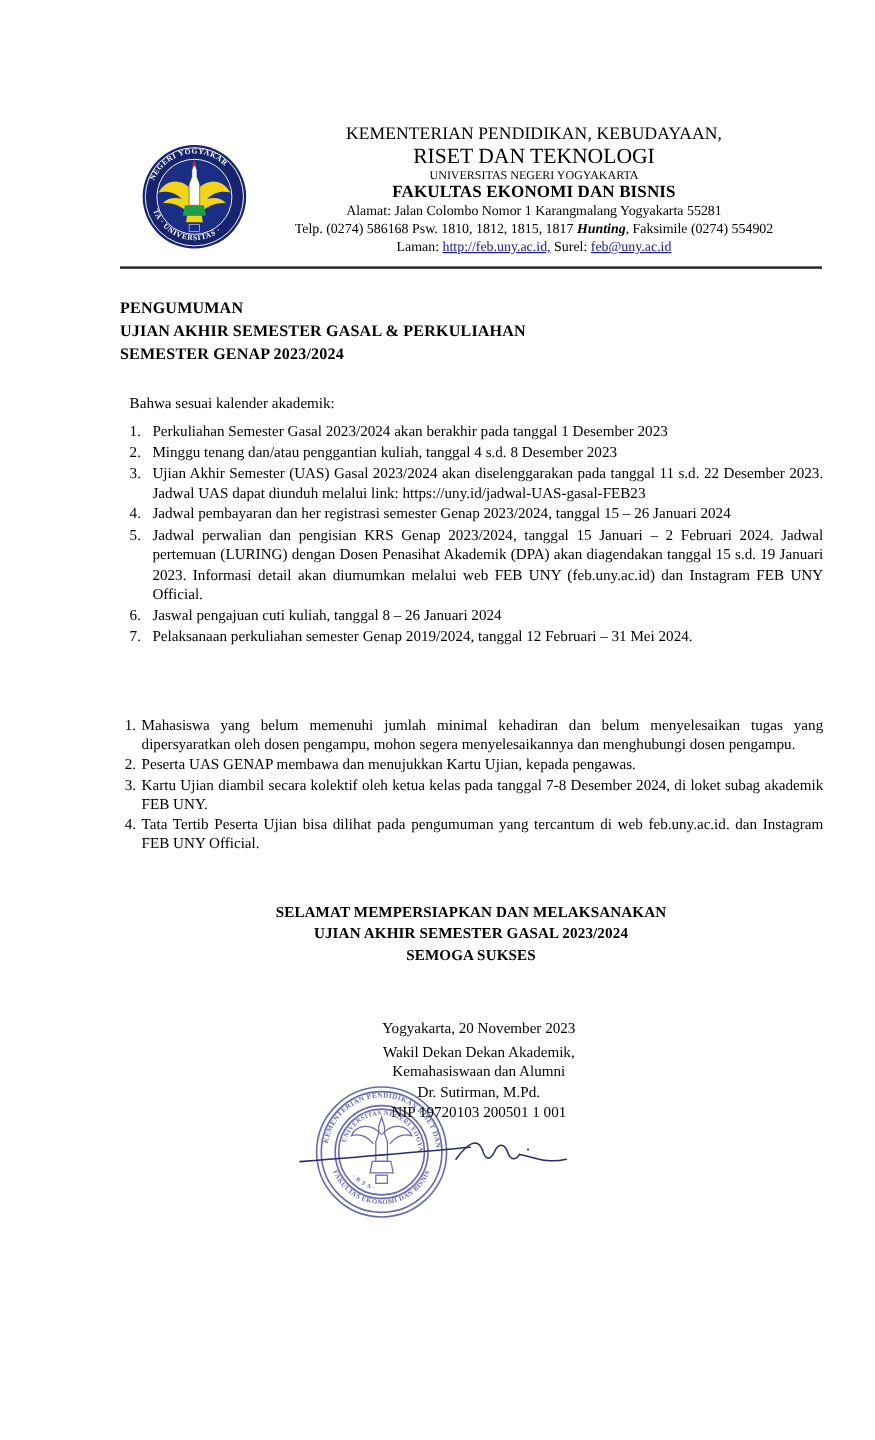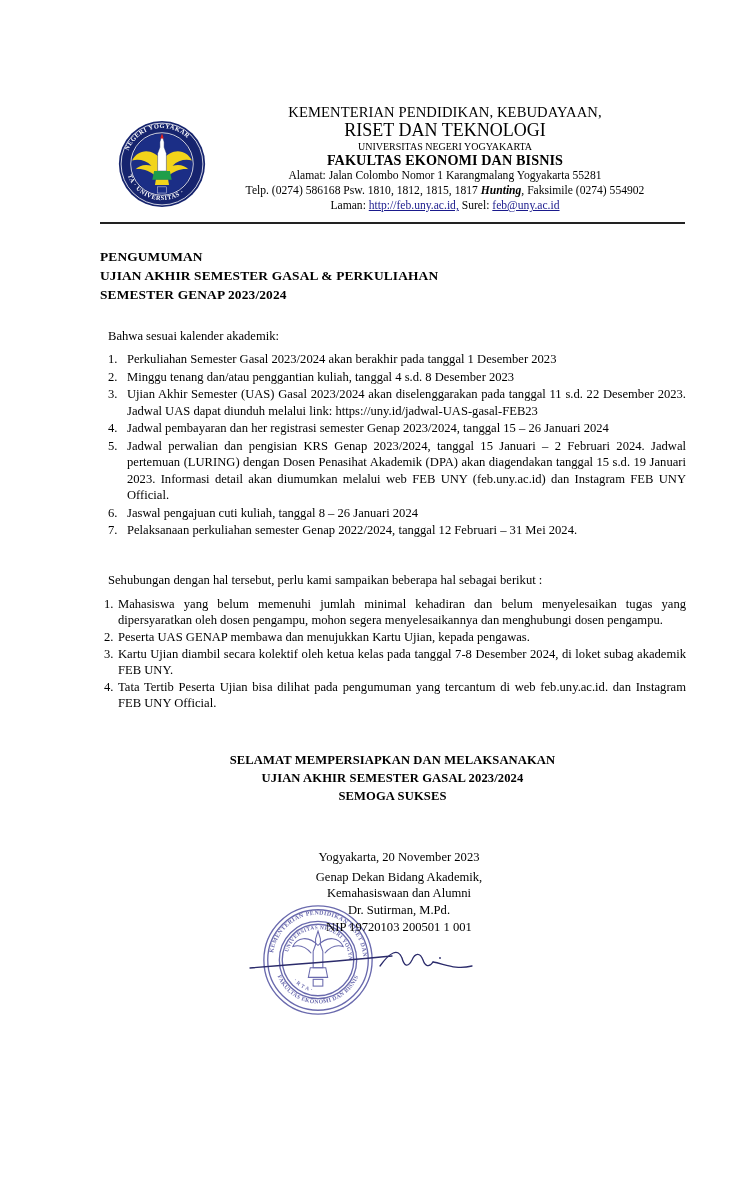--- a/index.html
+++ b/index.html
@@ -264,24 +264,23 @@
 
   <div class="intro-1">Bahwa sesuai kalender akademik:</div>
 
   <div class="list-a">
     <div class="li"><span class="num">1.</span><span>Perkuliahan Semester Gasal 2023/2024 akan berakhir pada tanggal 1 Desember 2023</span></div>
     <div class="li"><span class="num">2.</span><span>Minggu tenang dan/atau penggantian kuliah, tanggal 4 s.d. 8 Desember 2023</span></div>
     <div class="li"><span class="num">3.</span><span>Ujian Akhir Semester (UAS) Gasal 2023/2024 akan diselenggarakan pada tanggal 11 s.d. 22 Desember 2023. Jadwal UAS dapat diunduh melalui link: https://uny.id/jadwal-UAS-gasal-FEB23</span></div>
     <div class="li"><span class="num">4.</span><span>Jadwal pembayaran dan her registrasi semester Genap 2023/2024, tanggal 15 – 26 Januari 2024</span></div>
     <div class="li"><span class="num">5.</span><span>Jadwal perwalian dan pengisian KRS Genap 2023/2024, tanggal 15 Januari – 2 Februari 2024. Jadwal pertemuan (LURING) dengan Dosen Penasihat Akademik (DPA) akan diagendakan tanggal 15 s.d. 19 Januari 2023. Informasi detail akan diumumkan melalui web FEB UNY (feb.uny.ac.id) dan Instagram FEB UNY Official.</span></div>
     <div class="li"><span class="num">6.</span><span>Jaswal pengajuan cuti kuliah, tanggal 8 – 26 Januari 2024</span></div>
-    <div class="li"><span class="num">7.</span><span>Pelaksanaan perkuliahan semester Genap 2022/2024, tanggal 12 Februari – 31 Mei 2024.</span></div>
-  </div>
-
-  <div class="intro-2">Sehubungan dengan hal tersebut, perlu kami sampaikan beberapa hal sebagai berikut :</div>
+    <div class="li"><span class="num">7.</span><span>Pelaksanaan perkuliahan semester Genap 2019/2024, tanggal 12 Februari – 31 Mei 2024.</span></div>
+  </div>
+
 
   <div class="list-b">
     <div class="li"><span class="num">1.</span><span>Mahasiswa yang belum memenuhi jumlah minimal kehadiran dan belum menyelesaikan tugas yang dipersyaratkan oleh dosen pengampu, mohon segera menyelesaikannya dan menghubungi dosen pengampu.</span></div>
     <div class="li"><span class="num">2.</span><span>Peserta UAS GENAP membawa dan menujukkan Kartu Ujian, kepada pengawas.</span></div>
     <div class="li"><span class="num">3.</span><span>Kartu Ujian diambil secara kolektif oleh ketua kelas pada tanggal 7-8 Desember 2024, di loket subag akademik FEB UNY.</span></div>
     <div class="li"><span class="num">4.</span><span>Tata Tertib Peserta Ujian bisa dilihat pada pengumuman yang tercantum di web feb.uny.ac.id. dan Instagram FEB UNY Official.</span></div>
   </div>
 
   <div class="closing">
     <div>SELAMAT MEMPERSIAPKAN DAN MELAKSANAKAN</div>
@@ -333,19 +332,19 @@
         <path d="M10 38 C 60 34, 110 30, 152 26"></path>
         <path d="M140 36 C 150 22, 158 18, 162 28 C 164 36, 168 38, 172 30 C 175 23, 180 22, 183 30 C 185 36, 189 38, 193 32"></path>
         <path d="M193 32 C 205 34, 215 40, 232 36"></path>
         <circle cx="200" cy="28" r="0.9" fill="#2b2b6b" stroke="none"></circle>
       </g>
     </svg>
   </div>
 
   <div class="sign-block">
     <div class="sign-place">Yogyakarta, 20 November 2023</div>
-    <div>Genap Dekan Bidang Akademik,</div>
+    <div>Wakil Dekan Dekan Akademik,</div>
     <div>Kemahasiswaan dan Alumni</div>
     <div class="sign-name">Dr. Sutirman, M.Pd.</div>
     <div class="sign-nip">NIP 19720103 200501 1 001</div>
   </div>
 
 </div>
 
 </body></html>

